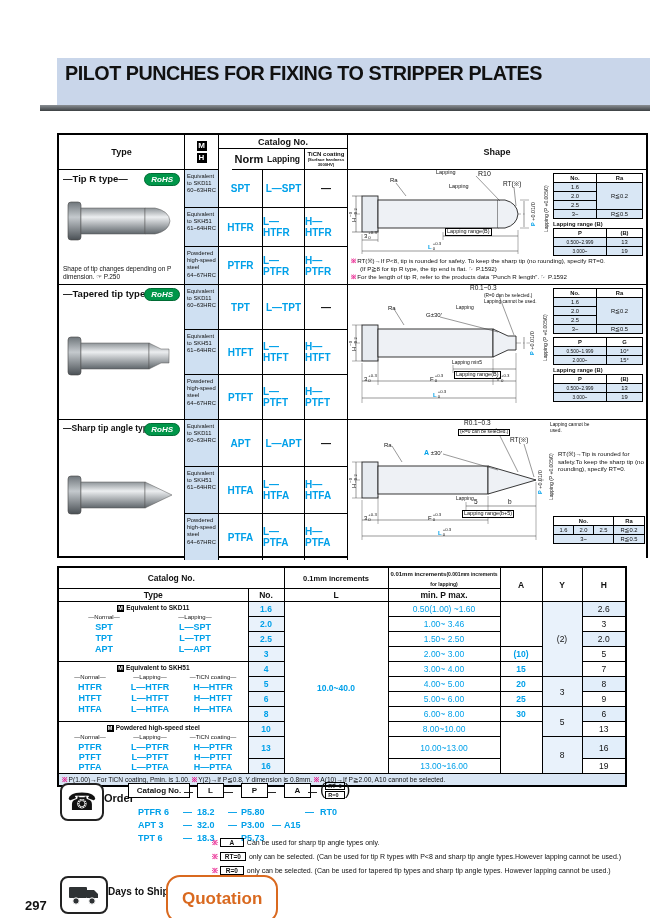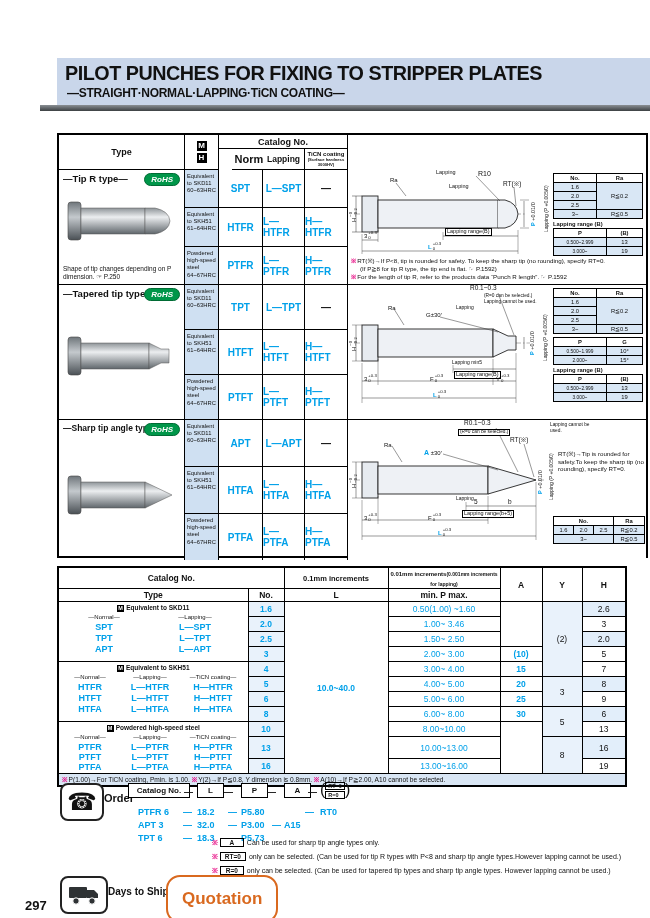--- a/index.html
+++ b/index.html
@@ -65,40 +65,40 @@
   .pagenum{position:absolute;left:25px;top:870px;font-size:13px;font-weight:bold;}
   svg{display:block;}
 </style>
 </head>
 <body>
 
 <div id="canvas">
 
   <div class="band">
     <div class="title">PILOT PUNCHES FOR FIXING TO STRIPPER PLATES</div>
-    <div class="subtitle">—STRAIGHT·NORMAL·LAPPING·TiCN COATING—</div>
   </div>
   <div class="darkbar"></div>
 
   <div class="mt">
 
     <div class="cell hdr" style="left:0;top:0;width:126px;height:35px">
         <span>Type</span>
       </div>
     <div class="cell hdr" style="left:126px;top:0;width:34px;height:35px">
       <span class="mhbox">M</span>
       <span class="mhbox">H</span>
     </div>
     <div class="cell hdr" style="left:160px;top:0;width:129px;height:14px">Catalog No.</div>
     <div class="cell hdr" style="left:173px;top:14px;width:44px;height:21px;font-size:11px">Normal</div>
     <div class="cell hdr" style="left:204px;top:14px;width:42px;height:21px;font-size:8.5px">Lapping</div>
     <div class="cell hdr" style="left:246px;top:14px;width:43px;height:21px">
       <div style="font-size:6px">TiCN coating</div>
       <div style="font-size:4.2px">(Surface hardness 3000HV)</div>
     </div>
+    <div class="cell hdr" style="left:289px;top:0;width:298px;height:35px;border-right:none">Shape</div>
 
     <div class="cell" style="left:0;top:35px;width:126px;height:115px">
       <div class="typelabel">—Tip R type—</div>
       <div class="rohs">RoHS</div>
       <svg class="abs" style="left:6px;top:28px" width="110" height="46" viewBox="0 0 110 46">
         <defs>
           <linearGradient id="g1b" x1="0" y1="0" x2="0" y2="1">
               <stop offset="0" stop-color="#8e9498"></stop>
               <stop offset=".35" stop-color="#eceef0"></stop>
               <stop offset="1" stop-color="#5f666b"></stop>

